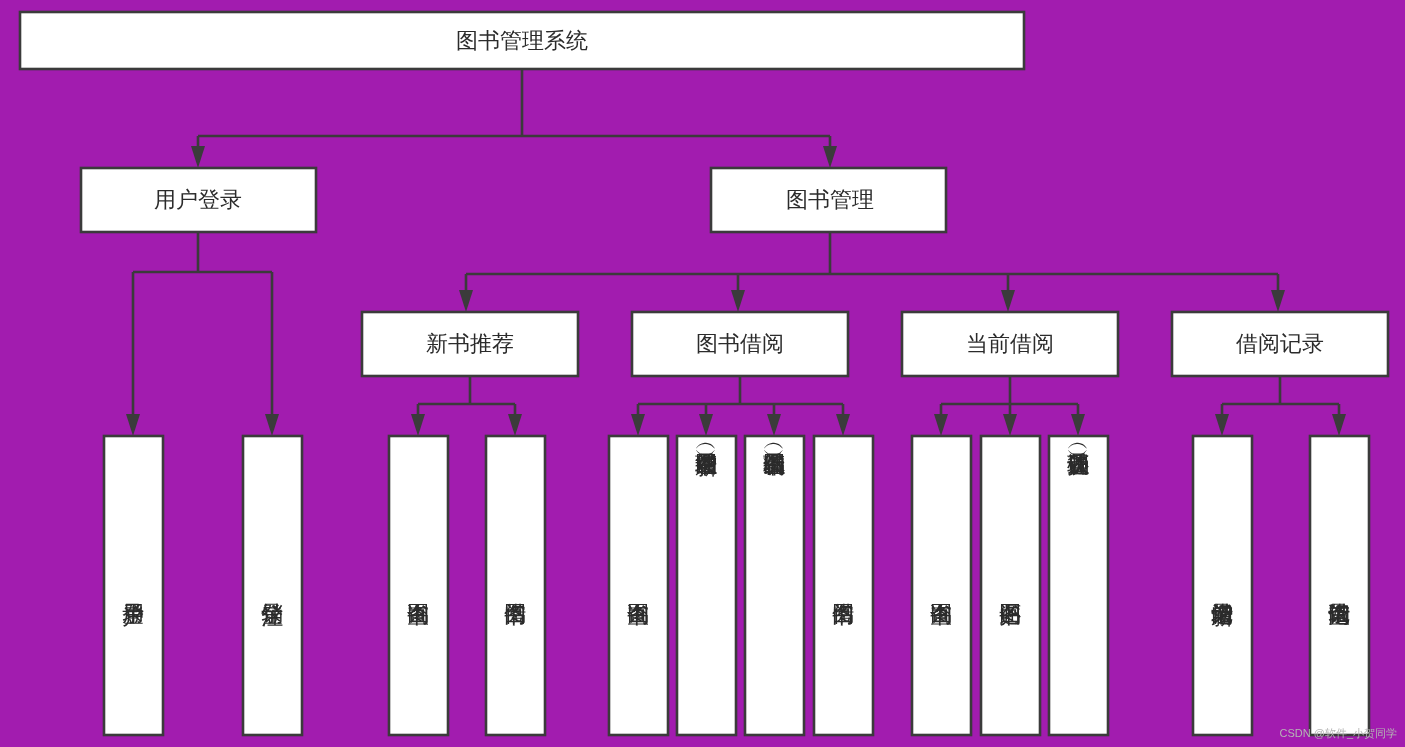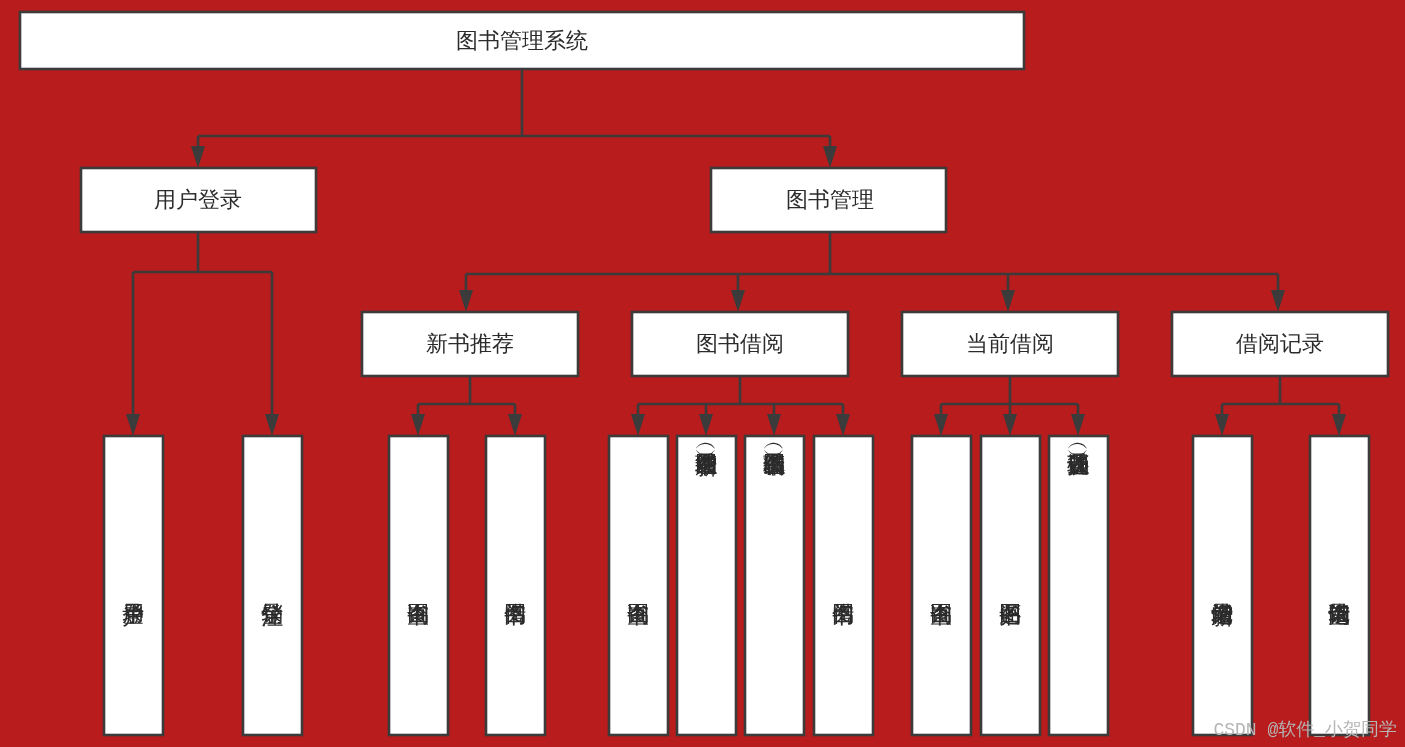--- a/index.html
+++ b/index.html
@@ -7,21 +7,21 @@
     padding: 0;
     background: #ffffff;
   }
   body {
     font-family: "Liberation Sans", "DejaVu Sans", sans-serif;
   }
   #diagram-root {
     position: relative;
     width: 1405px;
     height: 747px;
-    background: #b91c1c;
+    background: #a21caf;
     overflow: hidden;
   }
   svg.diagram-canvas {
     position: absolute;
     left: 0;
     top: 0;
     width: 1405px;
     height: 747px;
   }
   .node-box {
@@ -60,22 +60,22 @@
     text-align: center;
     font-family: "Liberation Sans", "DejaVu Sans", sans-serif;
     font-size: 22px;
     color: #2b2b2b;
     line-height: 1.06;
   }
   .watermark {
     position: absolute;
     right: 8px;
     bottom: 6px;
-    font-family: Liberation Mono, monospace;
-    font-size: 18px;
+    font-family: Liberation Sans, sans-serif;
+    font-size: 11px;
     color: #b5b5b5;
     white-space: nowrap;
     user-select: none;
   }
 </style>
 </head>
 <body>
 
 <div id="diagram-root">
 

